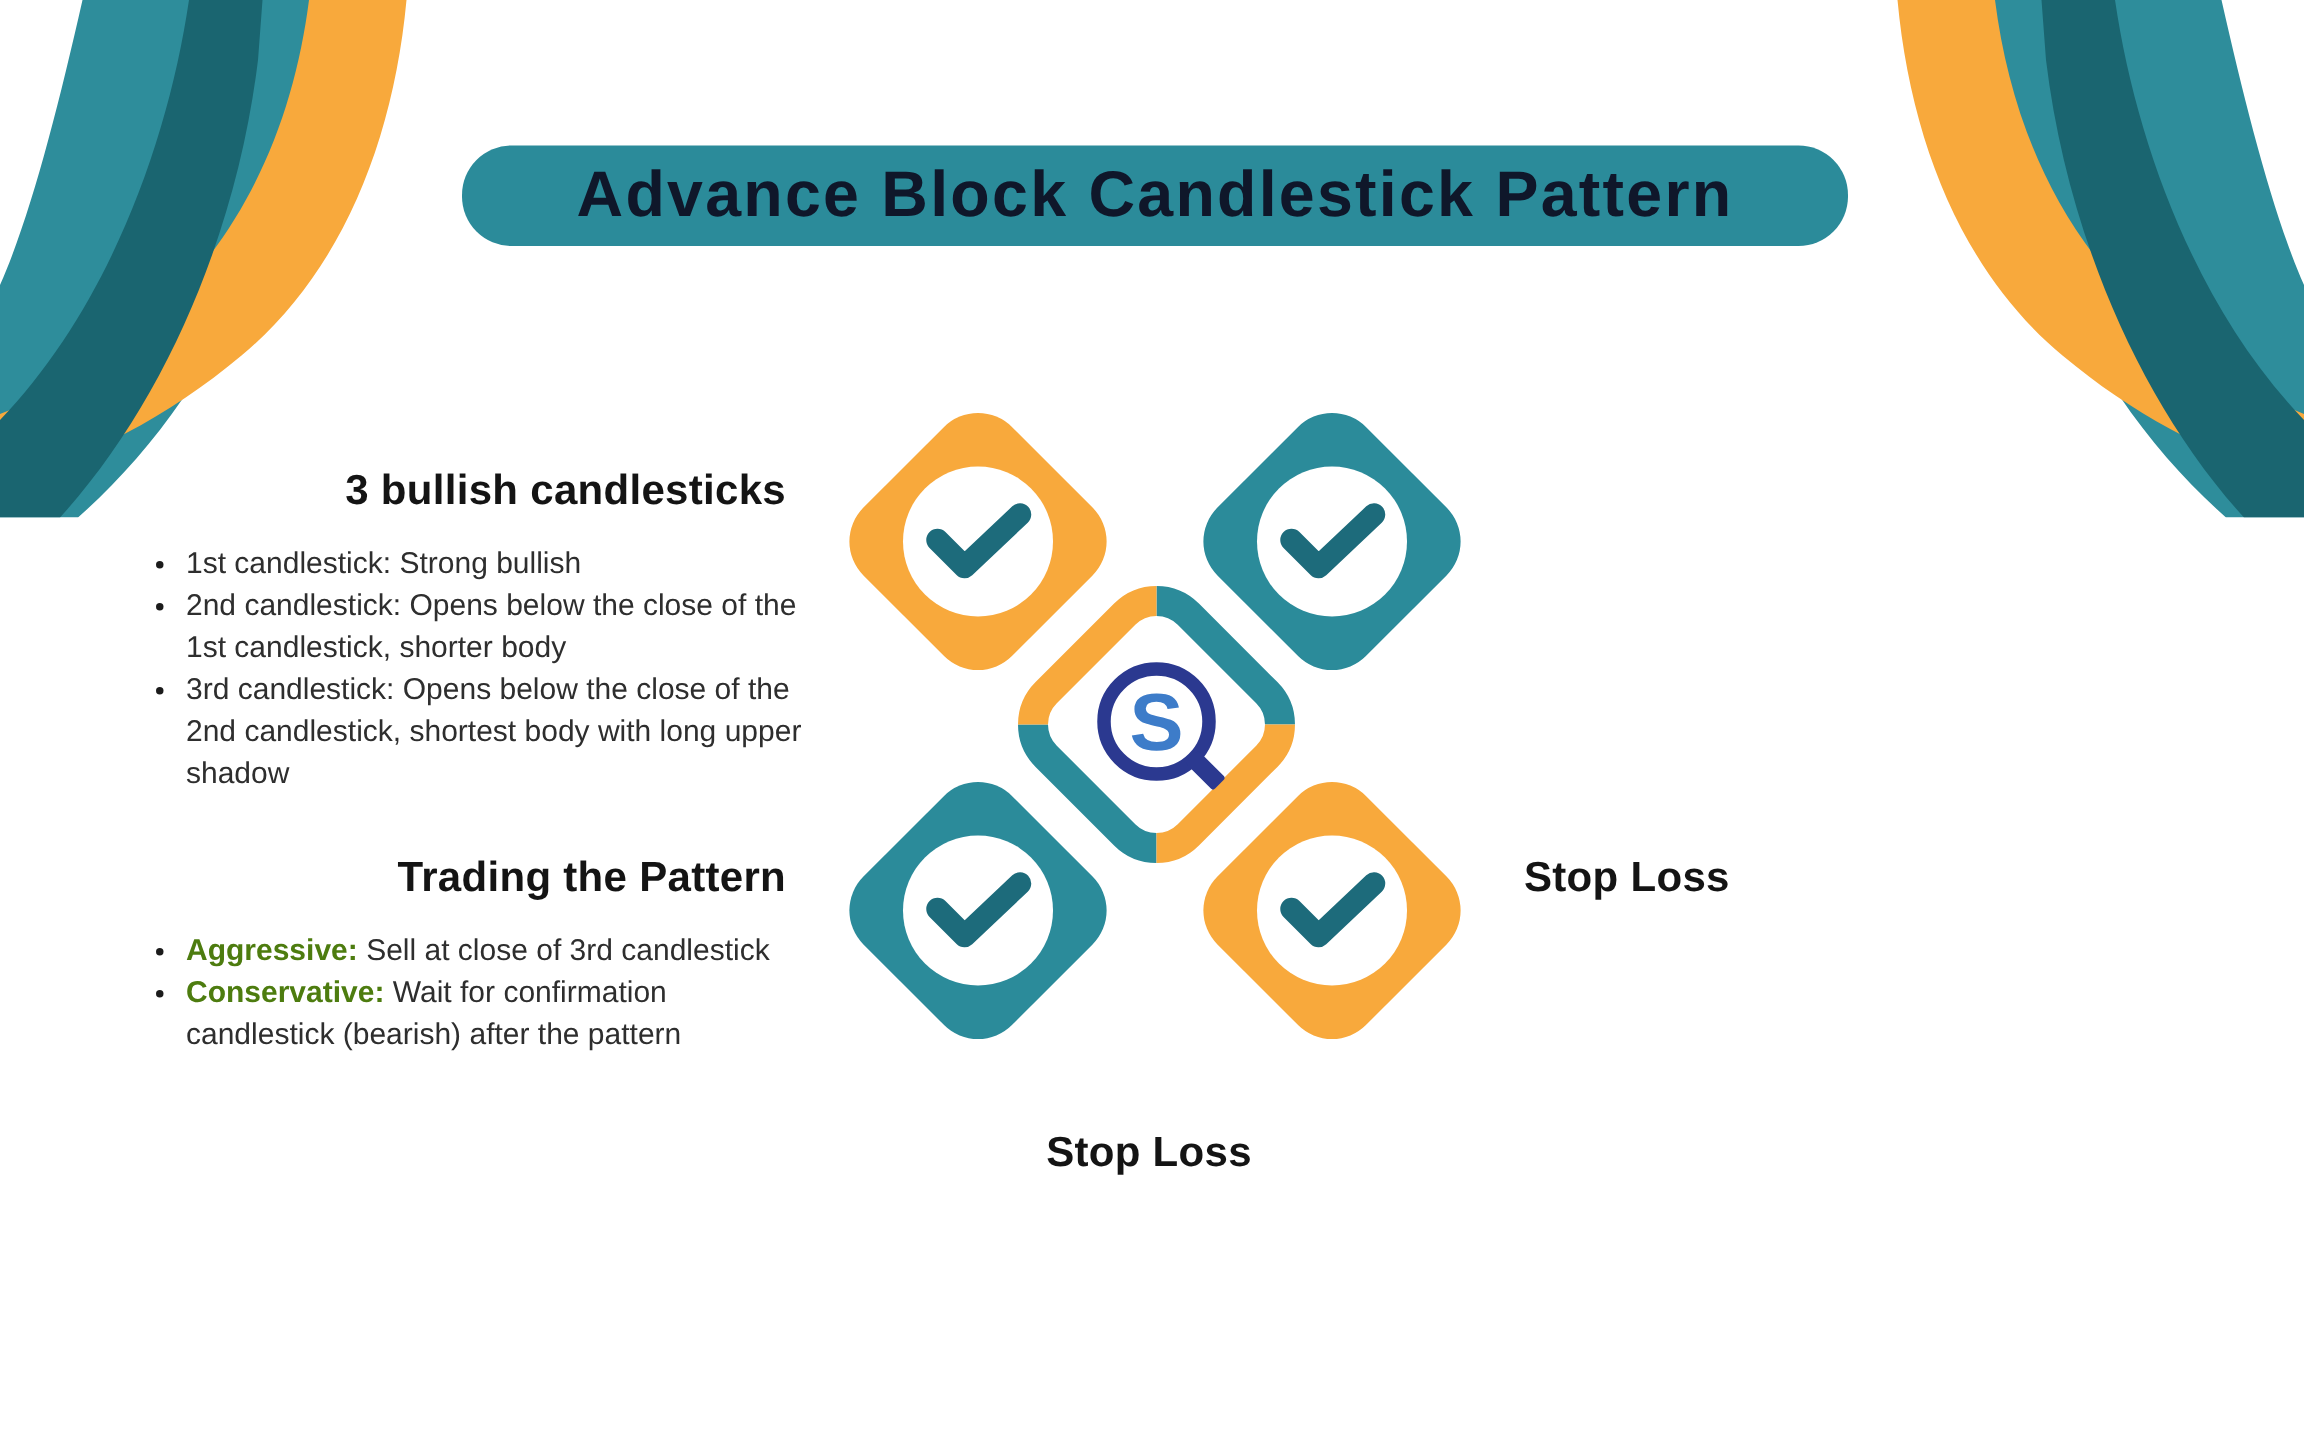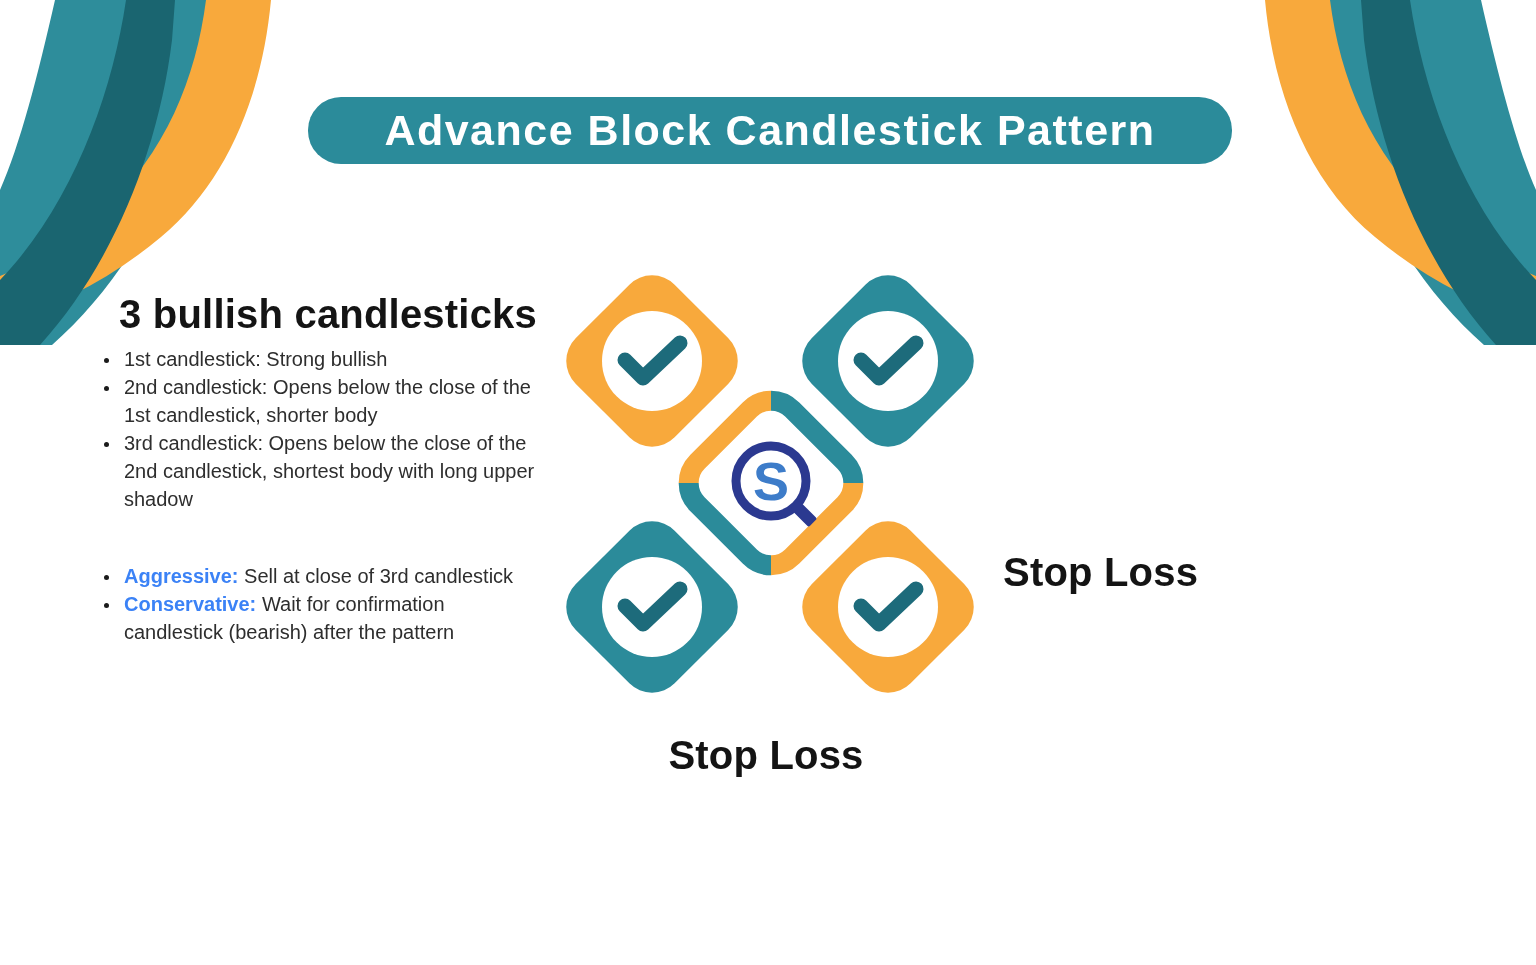--- a/index.html
+++ b/index.html
@@ -22,35 +22,35 @@
   .st-orange{stroke:var(--c-orange,#f8a93c);}
   .st-navy{stroke:var(--c-logo-navy,#2b3990);}
   .f-navy{fill:var(--c-logo-navy,#2b3990);}
   
   .banner{
     position:absolute;left:308px;top:97px;width:924px;height:67px;
     background:var(--c-teal,#2b8b9a);border-radius:33px;
     display:flex;align-items:center;justify-content:center;
   }
   .banner-title{
-    color:#ffffff;font-size:43px;font-weight:800;letter-spacing:1.5px;white-space:nowrap;
+    color:#0f172a;font-size:43px;font-weight:800;letter-spacing:1.5px;white-space:nowrap;
   }
   
   .block{position:absolute;}
   .block h2{
-    margin:3px;font-size:40px;font-weight:800;letter-spacing:.2px;
+    margin:16px;font-size:28px;font-weight:800;letter-spacing:.2px;
     color:var(--c-heading,#141414);line-height:38px;
   }
   .body-text,.block li{
     font-size:20px;line-height:28px;color:var(--c-body,#2e2e2e);
   }
   .block ul{margin:12px 0 0 0;padding:0 0 0 29px;}
   .block li{padding-left:3px;}
   .block li::marker{color:#1b1b1b;font-size:17px;}
-  .block li strong{font-weight:800;color:#3b82f6;margin-right:.28em;}
+  .block li strong{font-weight:800;color:#4d7c0f;margin-right:.28em;}
   .body-text{margin:12px 0 0 0;}
   .bullish{left:92px;top:292px;width:448px;}
   .trading{left:92px;top:550px;width:448px;}
   .bullish h2,.trading h2{text-align:right;}
   .psychology{left:1000px;top:292px;width:470px;}
   .stop-side{left:1000px;top:550px;width:480px;}
   .stop-side ul{padding-left:33px;}
   .stop-bottom{left:540px;top:733px;width:452px;}
   .stop-bottom h2{text-align:center;}
   .stop-bottom ul{margin-top:10px;padding-left:38px;}
@@ -86,20 +86,21 @@
       <li>1st candlestick: Strong bullish</li>
       <li>2nd candlestick: Opens below the close of the 1st candlestick, shorter body</li>
       <li>3rd candlestick: Opens below the close of the 2nd candlestick, shortest body with long upper shadow</li>
     </ul>
   </section>
 
   <section class="block psychology">
   </section>
 
   <section class="block trading">
+    <h2>Trading the Pattern</h2>
     <ul>
       <li><strong>Aggressive:</strong><span>Sell at close of 3rd candlestick</span></li>
       <li><strong>Conservative:</strong><span>Wait for confirmation candlestick (bearish) after the pattern</span></li>
     </ul>
   </section>
 
   <section class="block stop-side">
     <h2>Stop Loss</h2>
   </section>
 

